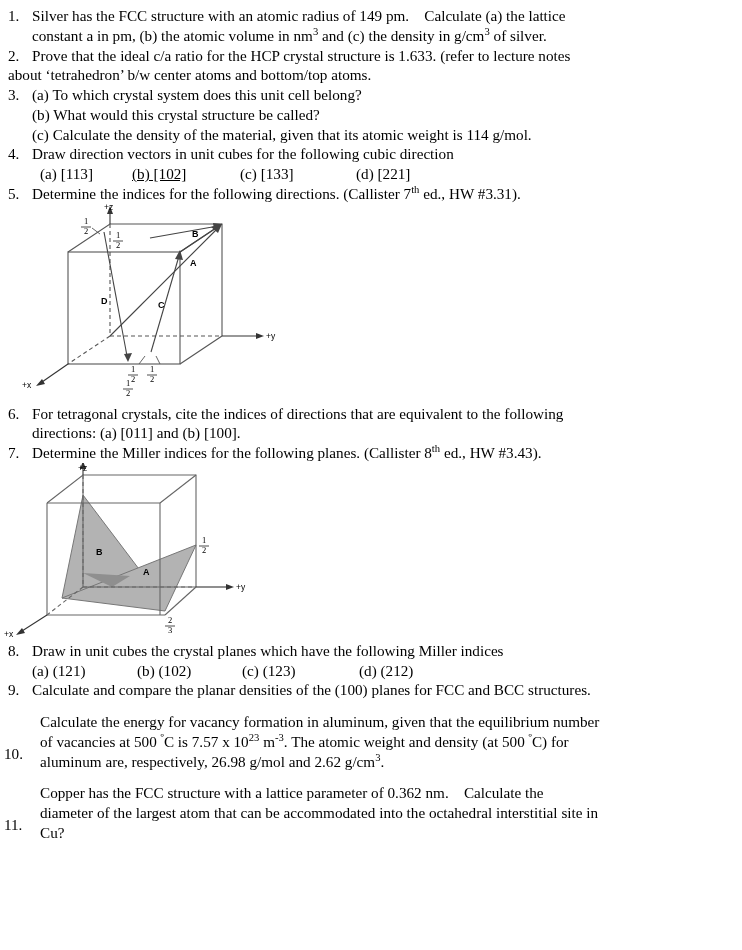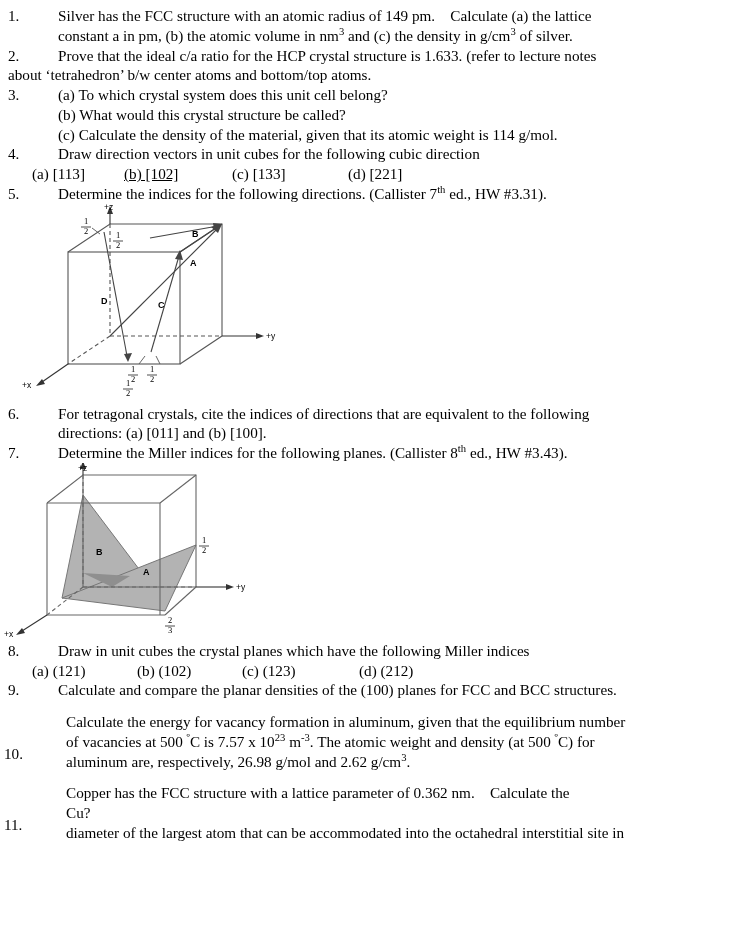--- a/index.html
+++ b/index.html
@@ -32,21 +32,21 @@
     width: 32px;
     padding-left: 8px;
     box-sizing: border-box;
     text-align: left;
   }
   .num.wide { width: 40px; padding-left: 4px; margin-top: 32px; }
   .body-col {
     flex: 1 1 auto;
     padding-right: 8px;
   }
-  .line { white-space: pre-wrap; margin-left: 26px; }
+  .line { white-space: pre-wrap; }
   .nohang {
     font-size: 15.2px;
     line-height: 1.30;
     padding-left: 8px;
     padding-right: 24px;
   }
   .opts {
     display: flex;
     font-size: 15.2px;
     line-height: 1.30;
@@ -86,21 +86,21 @@
       <div class="line">(b) What would this crystal structure be called?</div>
       <div class="line">(c) Calculate the density of the material, given that its atomic weight is 114 g/mol.</div>
     </div>
   </div>
 
   <div class="problem">
     <div class="num">4.</div>
     <div class="body-col">
       <div class="line">Draw direction vectors in unit cubes for the following cubic direction</div>
       <div class="opts">
-        <span style="width:92px;">(a) [113]</span>
+        <span style="width:92px;margin-left:8px;">(a) [113]</span>
         <span style="width:108px;text-decoration:underline;">(b) [102]</span>
         <span style="width:116px;">(c) [133]</span>
         <span>(d) [221]</span>
       </div>
     </div>
   </div>
 
   <div class="problem">
     <div class="num">5.</div>
     <div class="body-col">
@@ -293,18 +293,18 @@
       <div class="line"><span>aluminum are, respectively, 26.98 g/mol and 2.62 g/cm</span><sup>3</sup><span>.</span></div>
     </div>
   </div>
 
   <div class="gap-md"></div>
 
   <div class="problem">
     <div class="num wide">11.</div>
     <div class="body-col">
       <div class="line">Copper has the FCC structure with a lattice parameter of 0.362 nm.    Calculate the</div>
+      <div class="line">diameter of the largest atom that can be accommodated into the octahedral interstitial site in</div>
       <div class="line">Cu?</div>
-      <div class="line">diameter of the largest atom that can be accommodated into the octahedral interstitial site in</div>
     </div>
   </div>
 
 </div>
 
 </body></html>

